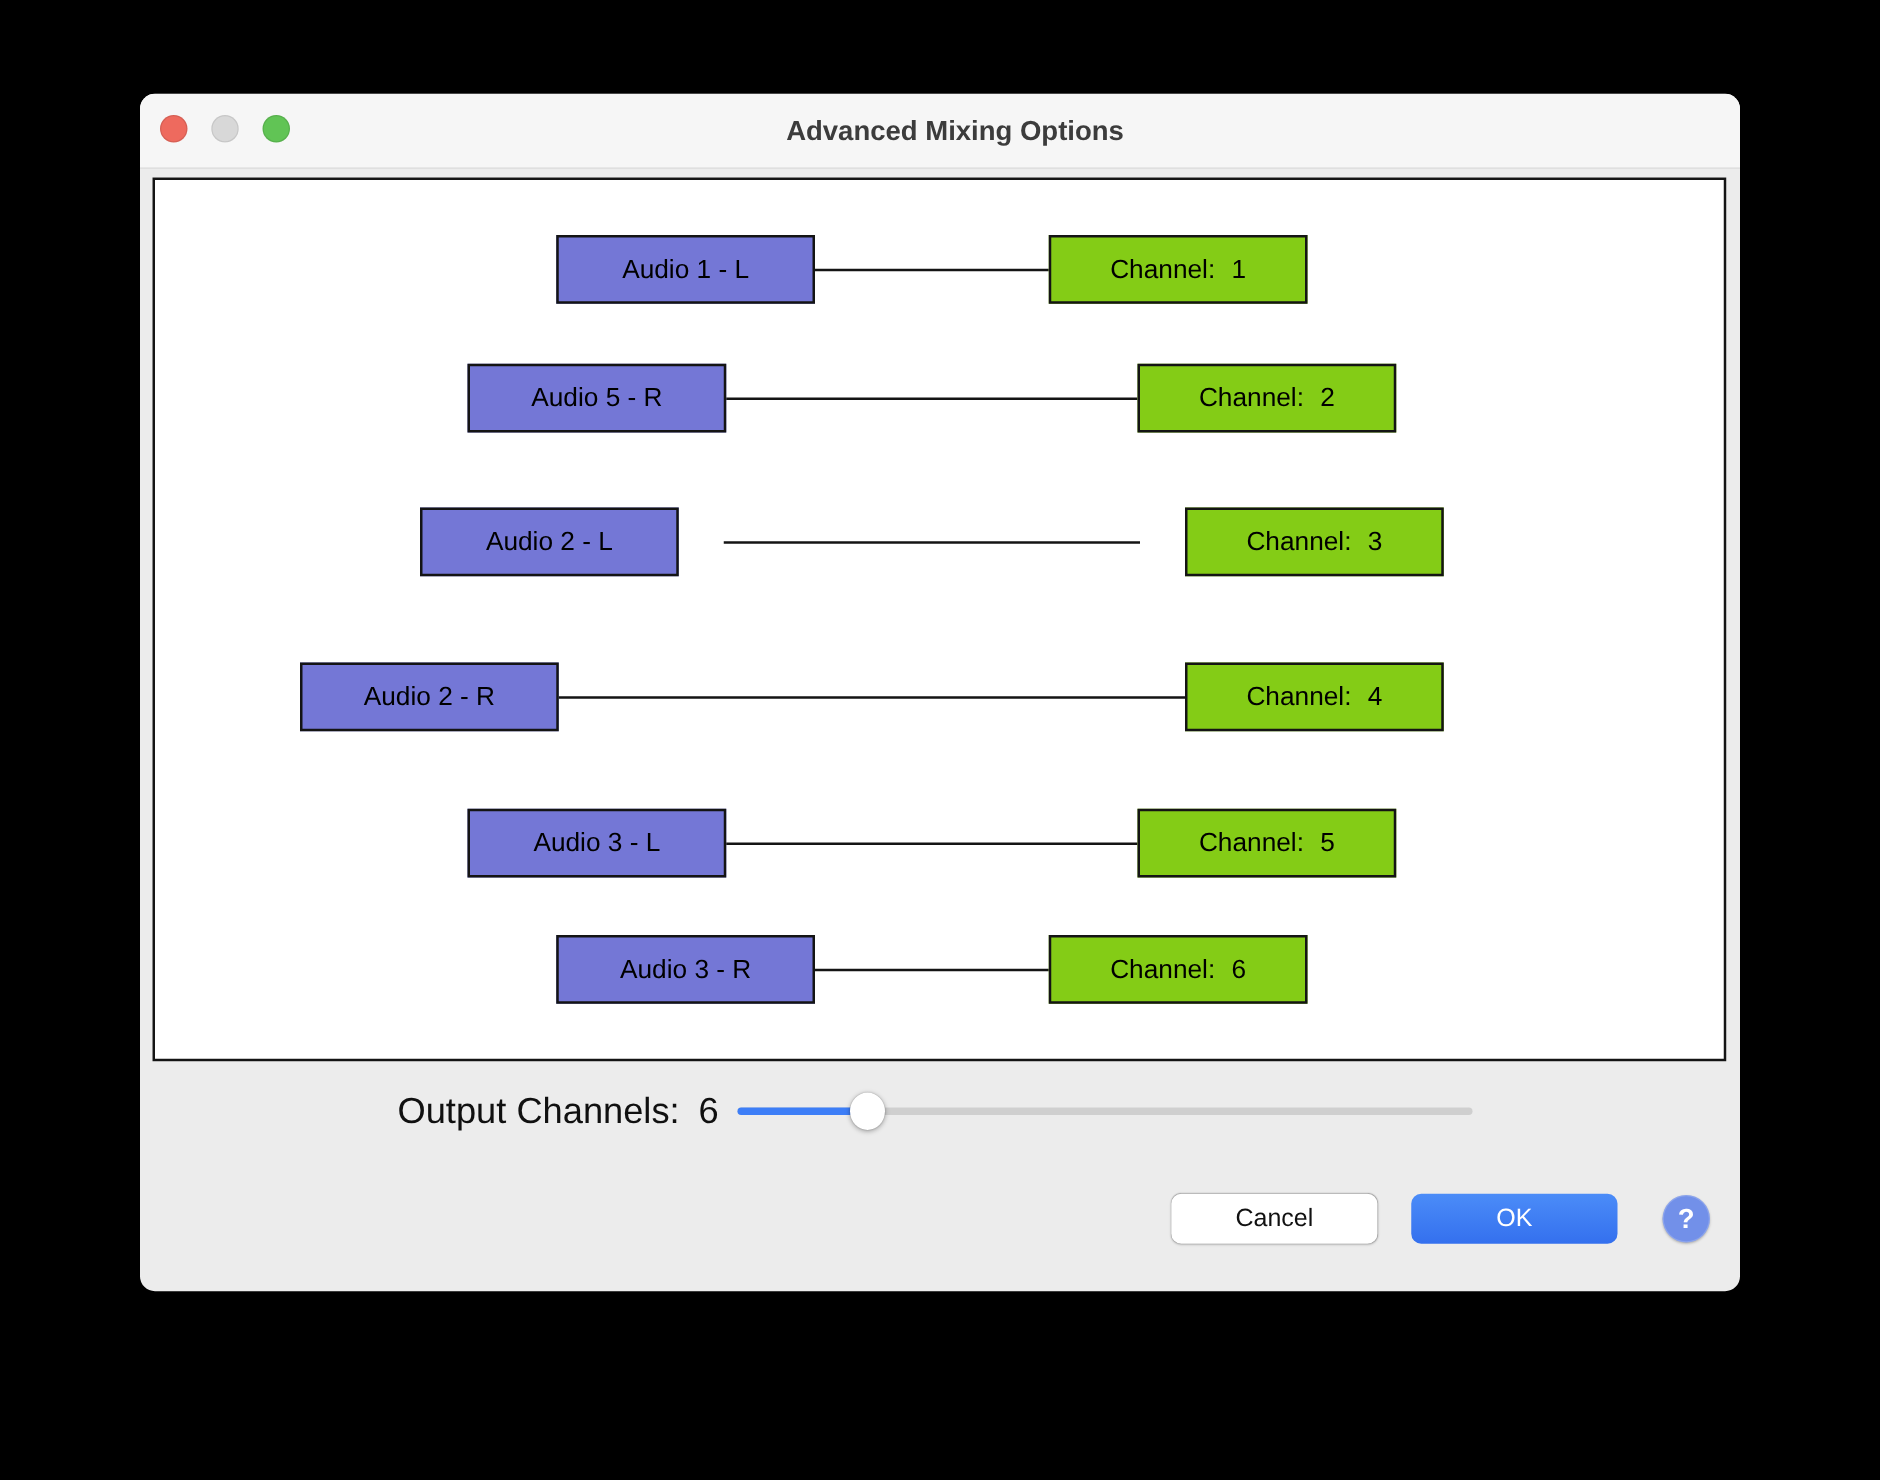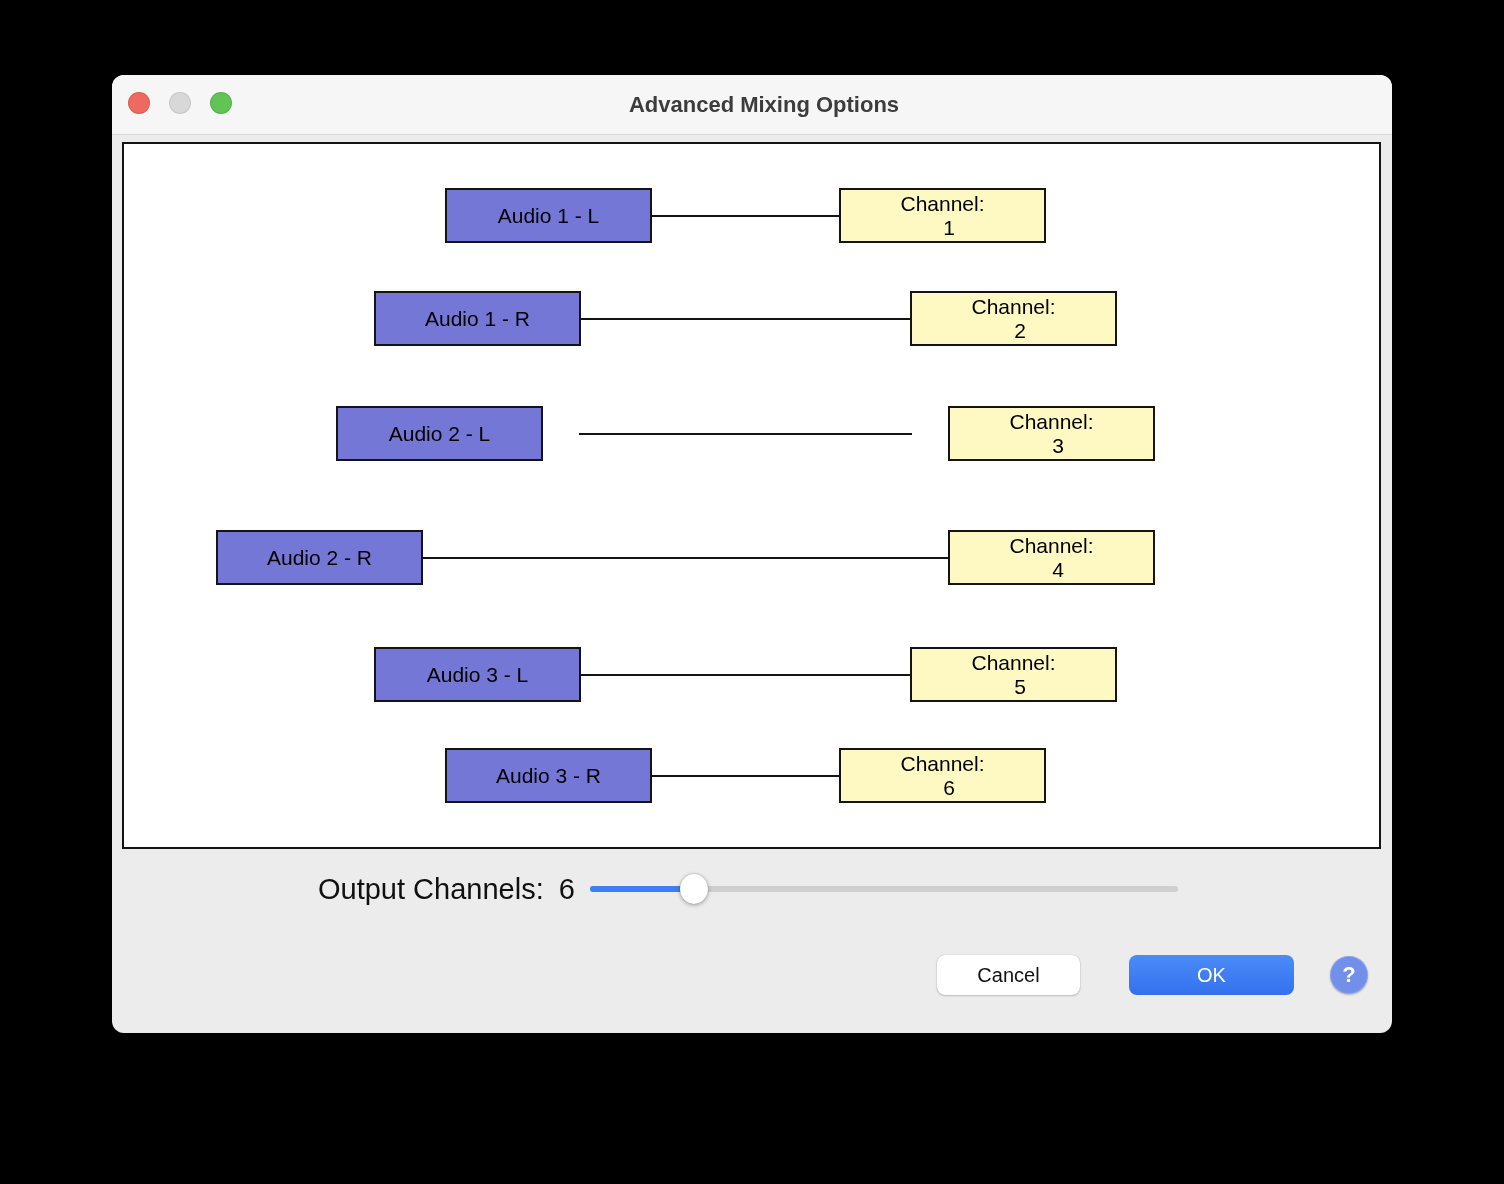--- a/index.html
+++ b/index.html
@@ -48,27 +48,27 @@
   .r1 { top: 44px; }  .r2 { top: 147px; } .r3 { top: 262px; gap: 36px; }
   .r4 { top: 386px; } .r5 { top: 503px; } .r6 { top: 604px; }
   .node {
     width: 207px; height: 55px; box-sizing: border-box;
     border: 2px solid #141414;
     display: flex; align-items: center; justify-content: center;
     font-size: 21px; font-weight: 500; color: #000;
     flex: 0 0 auto;
   }
   .audio-box   { background: #7477d6; }
-  .channel-box { background: #fef9c3; flex-direction: column; }
+  .channel-box { background: #84cc16; }
   .channel-box .chan-num { margin-left: 13px; }
   .connector { flex: 1 1 auto; height: 2px; background: #141414; }
   .r1 .audio-box { margin-left: 321px; } .r1 .channel-box { margin-right: 321px; }
   .r2 .audio-box { margin-left: 250px; } .r2 .channel-box { margin-right: 250px; }
   .r3 .audio-box { margin-left: 212px; } .r3 .channel-box { margin-right: 212px; }
-  .r4 .audio-box { margin-left: 92px; text-align: center; } .r4 .channel-box { margin-right: 212px; }
+  .r4 .audio-box { margin-left: 116px; text-align: center; } .r4 .channel-box { margin-right: 212px; }
   .r5 .audio-box { margin-left: 250px; } .r5 .channel-box { margin-right: 250px; }
   .r6 .audio-box { margin-left: 321px; } .r6 .channel-box { margin-right: 321px; }
   
   .output-row {
     position: absolute; left: 206px; top: 797px; height: 34px;
     display: flex; align-items: center;
     font-size: 29px; color: #101010;
   }
   .output-value { margin-left: 15px; }
   .slider {
@@ -87,21 +87,21 @@
     box-shadow: 0 1px 4px rgba(0,0,0,0.35), 0 0 1px rgba(0,0,0,0.30);
   }
   
   .btn {
     position: absolute; top: 880px; height: 40px;
     border-radius: 8px; font-size: 20px;
     display: flex; align-items: center; justify-content: center;
     box-sizing: border-box; cursor: default;
   }
   .btn-cancel {
-    left: 825px; width: 143px;
+    left: 825px; width: 165px;
     background: #ffffff; color: #111;
     box-shadow: 0 0 1px rgba(0,0,0,0.35), 0 1px 2px rgba(0,0,0,0.18);
   }
   .btn-ok {
     left: 1017px; width: 165px;
     background: linear-gradient(#4b8cf8, #3470ee); color: #fff;
   }
   .btn-help {
     left: 1218px; top: 881px; width: 38px; height: 38px;
     border-radius: 50%;
@@ -130,21 +130,21 @@
       </div>
       <div class="connector"></div>
       <div class="node channel-box">
         <span>Channel:</span>
         <span class="chan-num">1</span>
       </div>
     </div>
 
     <div class="mix-row r2">
       <div class="node audio-box">
-        <span>Audio 1 - R</span>
+        <span>Audio 5 - R</span>
       </div>
       <div class="connector"></div>
       <div class="node channel-box">
         <span>Channel:</span>
         <span class="chan-num">2</span>
       </div>
     </div>
 
     <div class="mix-row r3">
       <div class="node audio-box">

